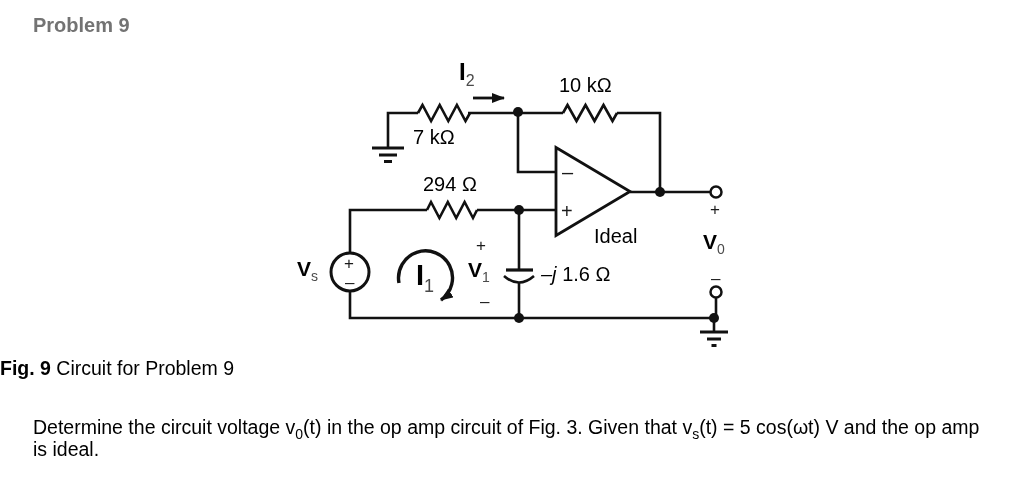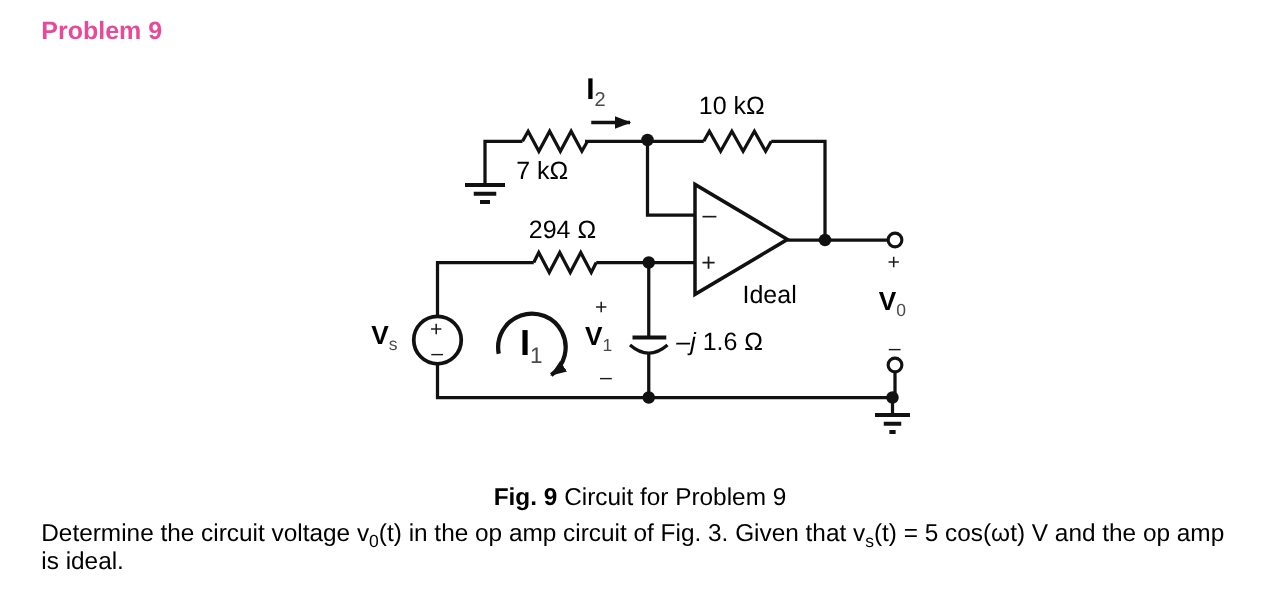--- a/index.html
+++ b/index.html
@@ -1,25 +1,25 @@
 <!DOCTYPE html>
 <html><head>
 <meta charset="utf-8">
 <style>
   html,body{margin:0;padding:0;background:#ffffff;}
   body{width:1024px;height:489px;position:relative;overflow:hidden;
        font-family:"Liberation Sans",sans-serif;color:#000;}
   .abs{position:absolute;line-height:1;white-space:nowrap;}
-  .title{font-size:20px;font-weight:bold;color:#ec4899;}
+  .title{font-size:20px;font-weight:bold;color:#737373;}
   .vlabel{font-size:20px;color:#000000;}               
   .sym-main{font-weight:bold;color:#000;}
   .sym-sub{font-weight:normal;color:#4a4a4a;}
   .pol{font-size:17px;color:#1a1a1a;}
   .opin{font-size:20px;color:#1a1a1a;}
-  .caption{left:0;top:389px;width:1024px;text-align:center;font-size:19.5px;color:#000;}
+  .caption{left:0;top:359px;width:1024px;font-size:19.5px;color:#000;}
   .caption .bold{font-weight:bold;}
   .statement{left:33px;top:416px;width:970px;font-size:19.5px;line-height:22px;
              color:#000;white-space:normal;}
   .statement sub{font-size:14px;line-height:0;}
   svg{position:absolute;left:0;top:0;}
   svg .wire{stroke:#111;stroke-width:2.6;fill:none;stroke-linejoin:miter;}
   svg .thick{stroke:#111;stroke-width:3.2;fill:none;}
   svg .dot{fill:#111;stroke:none;}
   svg .term{fill:#fff;stroke:#111;stroke-width:2.5;}
   svg .tri{fill:#fff;stroke:#111;stroke-width:2.8;stroke-linejoin:miter;}
@@ -86,21 +86,21 @@
 <div class="abs vlabel" style="left:541px;top:264px"><i>–j</i><span> 1.6 Ω</span></div>
 <div class="abs vlabel" style="left:594px;top:226px">Ideal</div>
 
 <div class="abs opin" style="left:562px;top:162px">–</div>
 <div class="abs opin" style="left:561px;top:201px">+</div>
 
 <div class="abs" style="left:297px;top:258px;font-size:21px"><span class="sym-main">V</span><sub class="sym-sub" style="font-size:14px">s</sub></div>
 <div class="abs pol" style="left:344px;top:255px">+</div>
 <div class="abs pol" style="left:345px;top:274px">–</div>
 
-<div class="abs" style="left:469px;top:60px;font-size:24px"><span class="sym-main">I</span><sub class="sym-sub" style="font-size:16px">2</sub></div>
+<div class="abs" style="left:459px;top:60px;font-size:24px"><span class="sym-main">I</span><sub class="sym-sub" style="font-size:16px">2</sub></div>
 <div class="abs" style="left:416px;top:261px;font-size:29px"><span class="sym-main">I</span><sub class="sym-sub" style="font-size:18px">1</sub></div>
 
 <div class="abs pol" style="left:476px;top:237px">+</div>
 <div class="abs" style="left:468px;top:259px;font-size:21px"><span class="sym-main">V</span><sub class="sym-sub" style="font-size:14px">1</sub></div>
 <div class="abs pol" style="left:480px;top:293px">–</div>
 
 <div class="abs pol" style="left:710px;top:201px">+</div>
 <div class="abs" style="left:703px;top:231px;font-size:21px"><span class="sym-main">V</span><sub class="sym-sub" style="font-size:14px">0</sub></div>
 <div class="abs pol" style="left:711px;top:270px">–</div>
 

